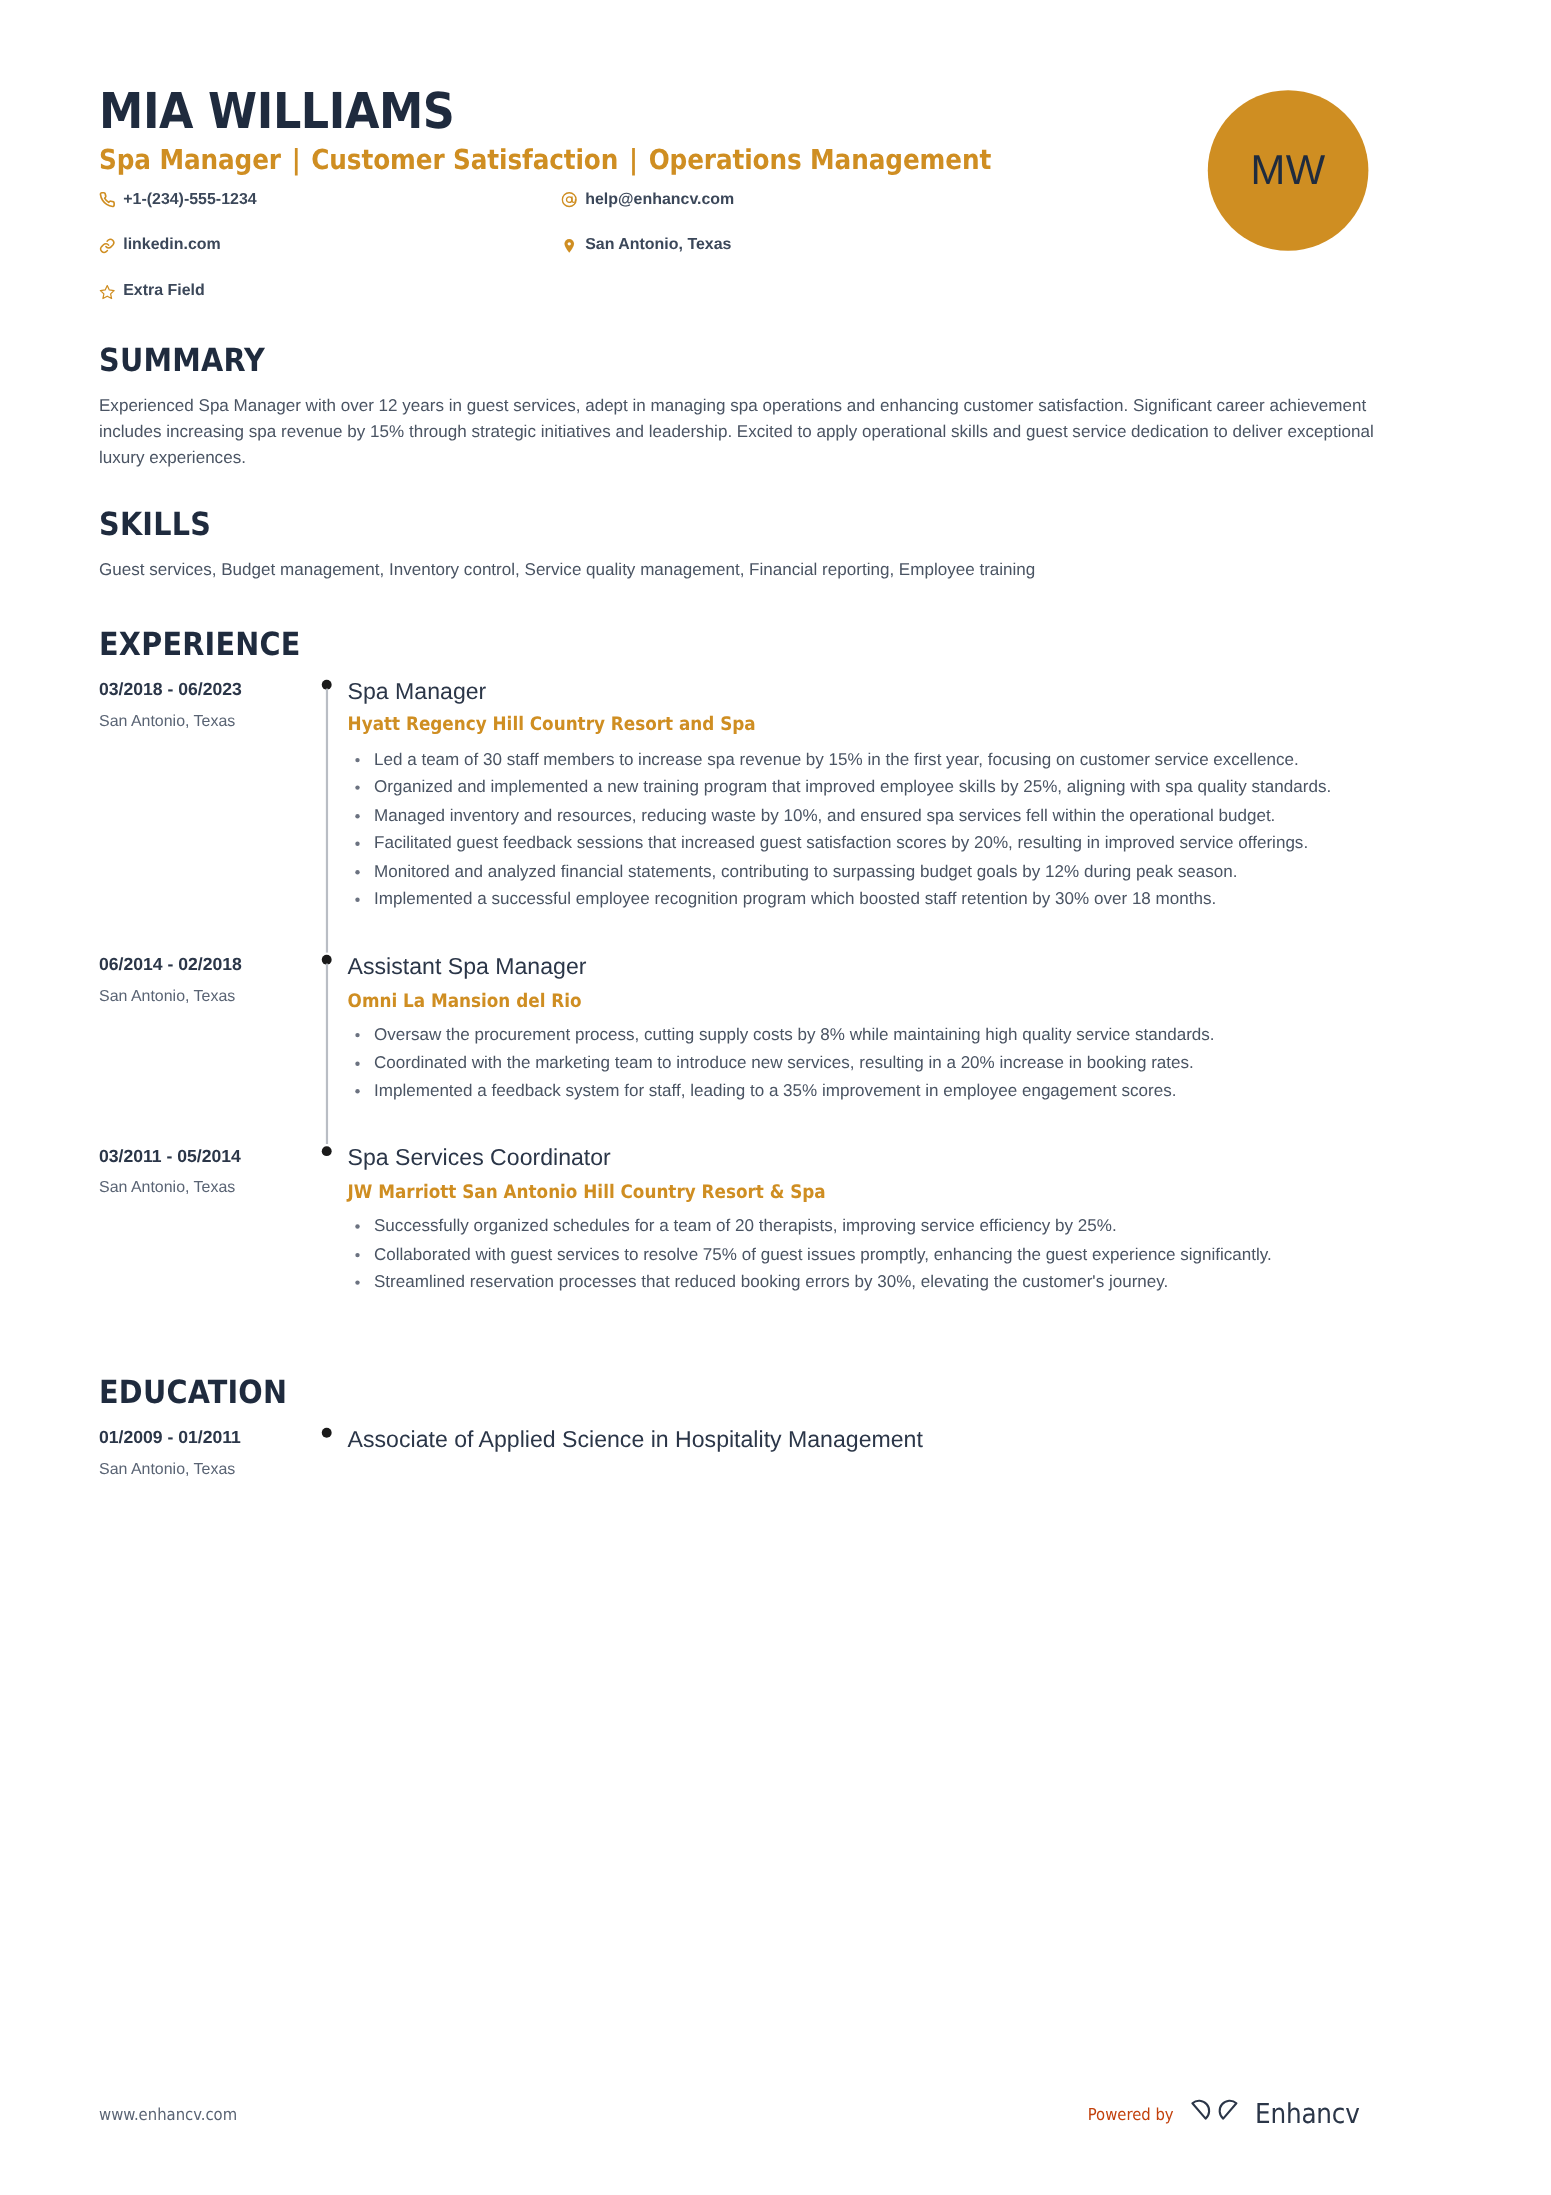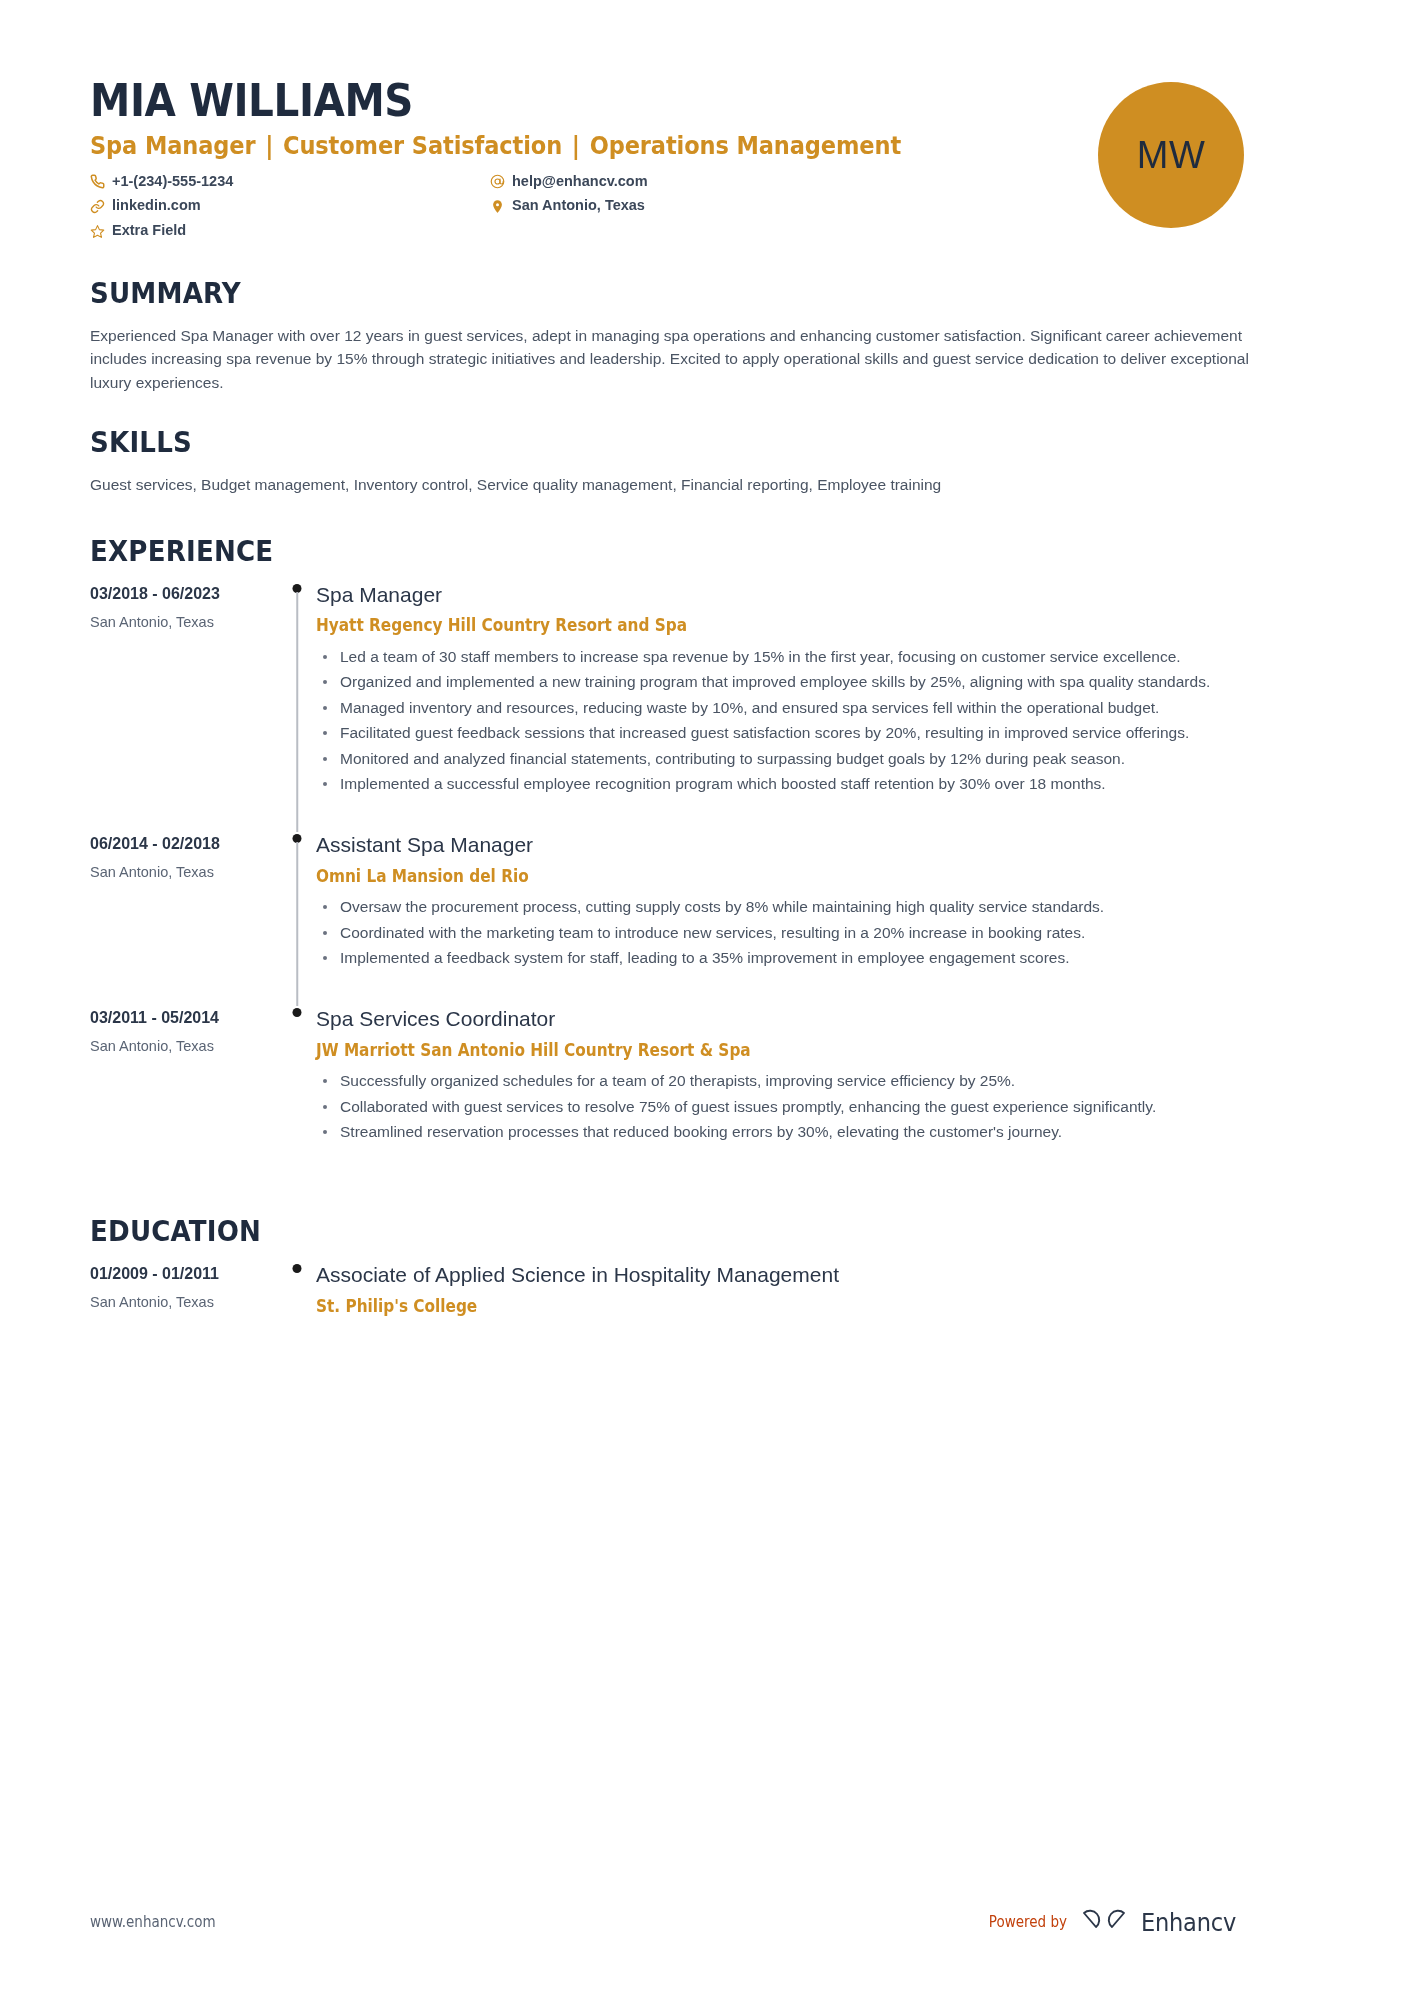--- a/index.html
+++ b/index.html
@@ -55,20 +55,21 @@
   .job-title .sep { color: #cf8e22; padding: 0 2px; }
 
   .contacts {
     margin-top: 10px;
     display: grid;
     grid-template-columns: 400px auto;
     grid-auto-rows: auto;
     row-gap: 3px;
     column-gap: 0px;
     width: 820px;
+    gap: 20px;
   }
 
   .contact {
     display: flex;
     align-items: center;
     gap: 7px;
     font-size: 14.5px;
     font-weight: 700;
     color: #3b4759;
     line-height: 1.5;
@@ -444,21 +445,20 @@
       <div class="entry-left">
         <div class="entry-dates">01/2009 - 01/2011</div>
         <div class="entry-location">San Antonio, Texas</div>
       </div>
       <div class="entry-rail">
         <span class="dot"></span>
 
       </div>
       <div class="entry-right">
         <div class="entry-role">Associate of Applied Science in Hospitality Management</div>
-        <div class="entry-company">St. Philip's College</div>
       </div>
     </div>
   </div>
 
   <div class="footer">
     <div class="footer-url">www.enhancv.com</div>
     <div class="footer-brand">
       <span class="powered-by">Powered by</span>
       <span class="brand-mark">
         <svg width="46" height="26" viewBox="0 0 46 26" fill="none" stroke="currentColor" stroke-width="1.9" stroke-linecap="round" stroke-linejoin="round">

